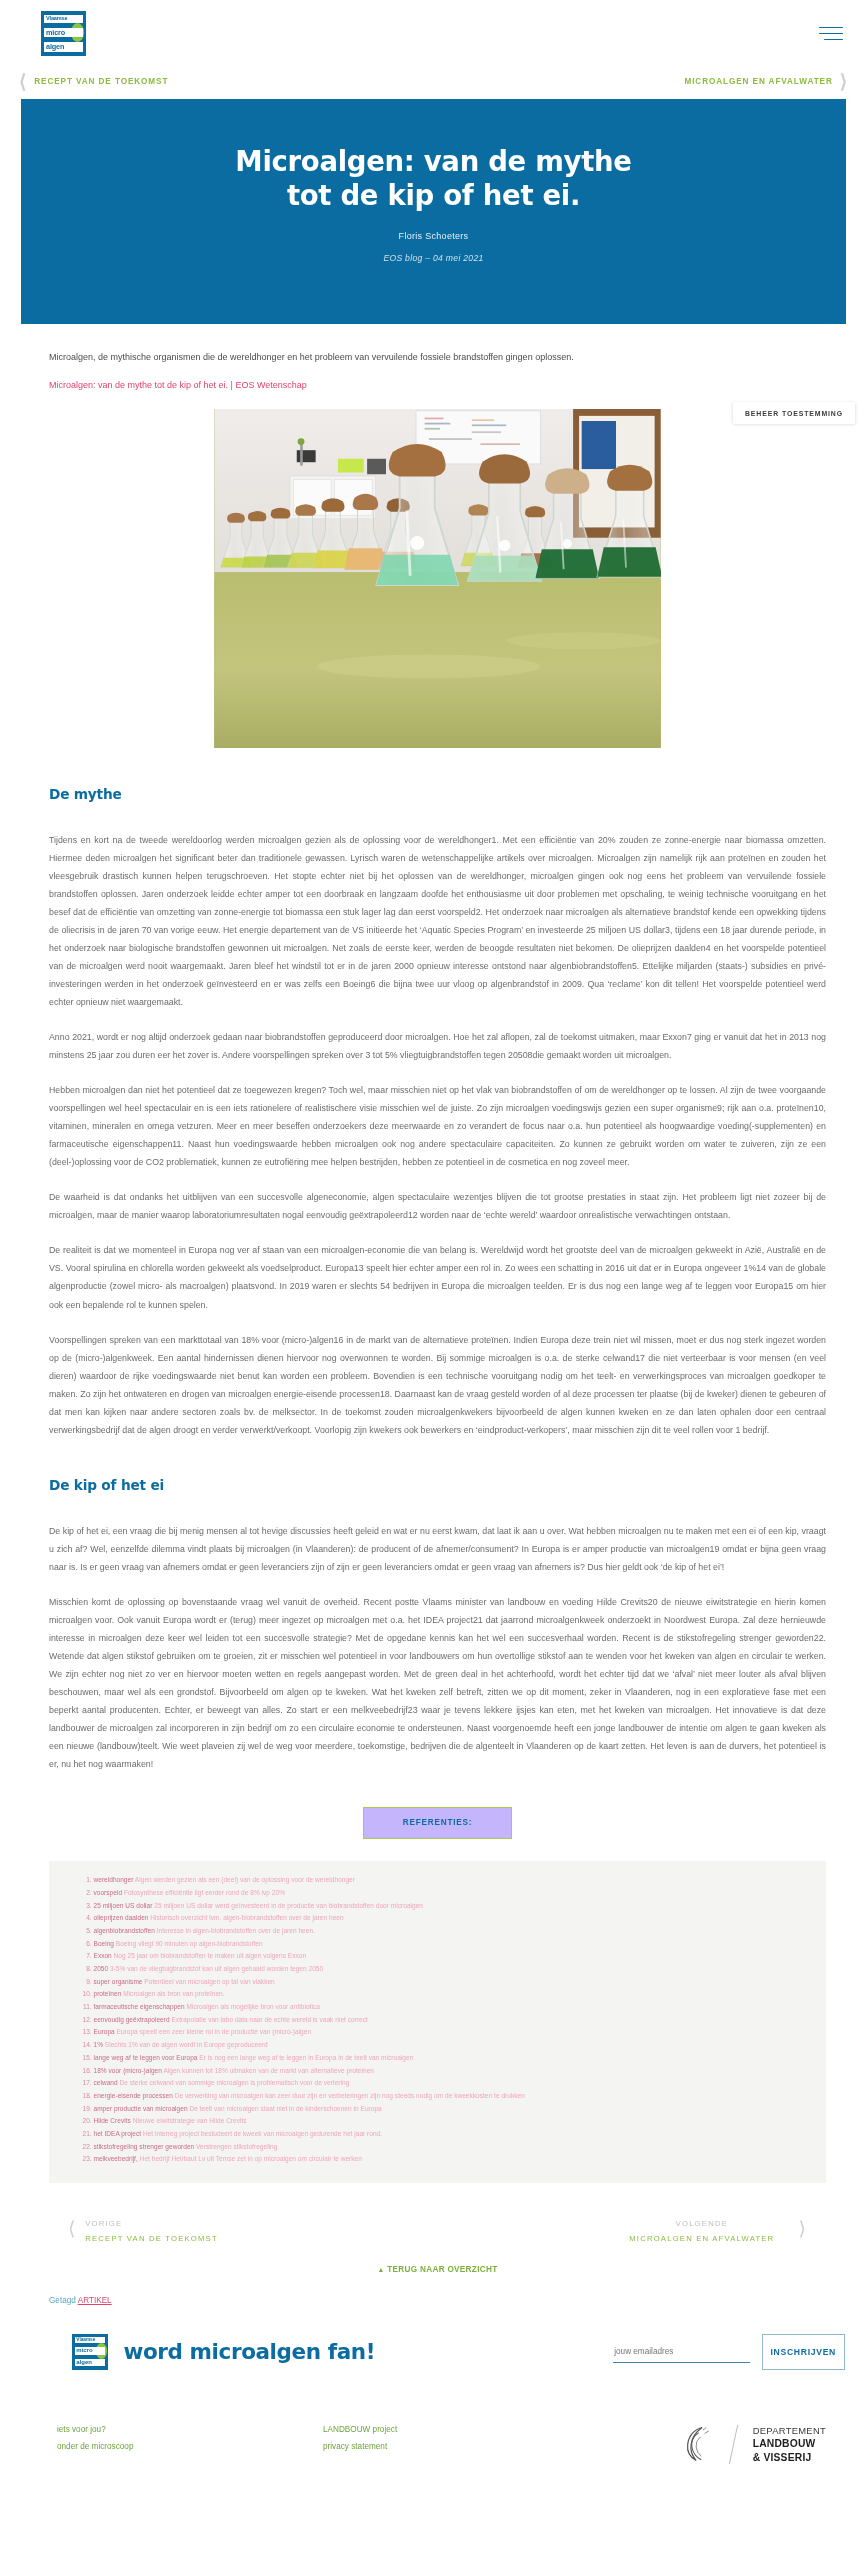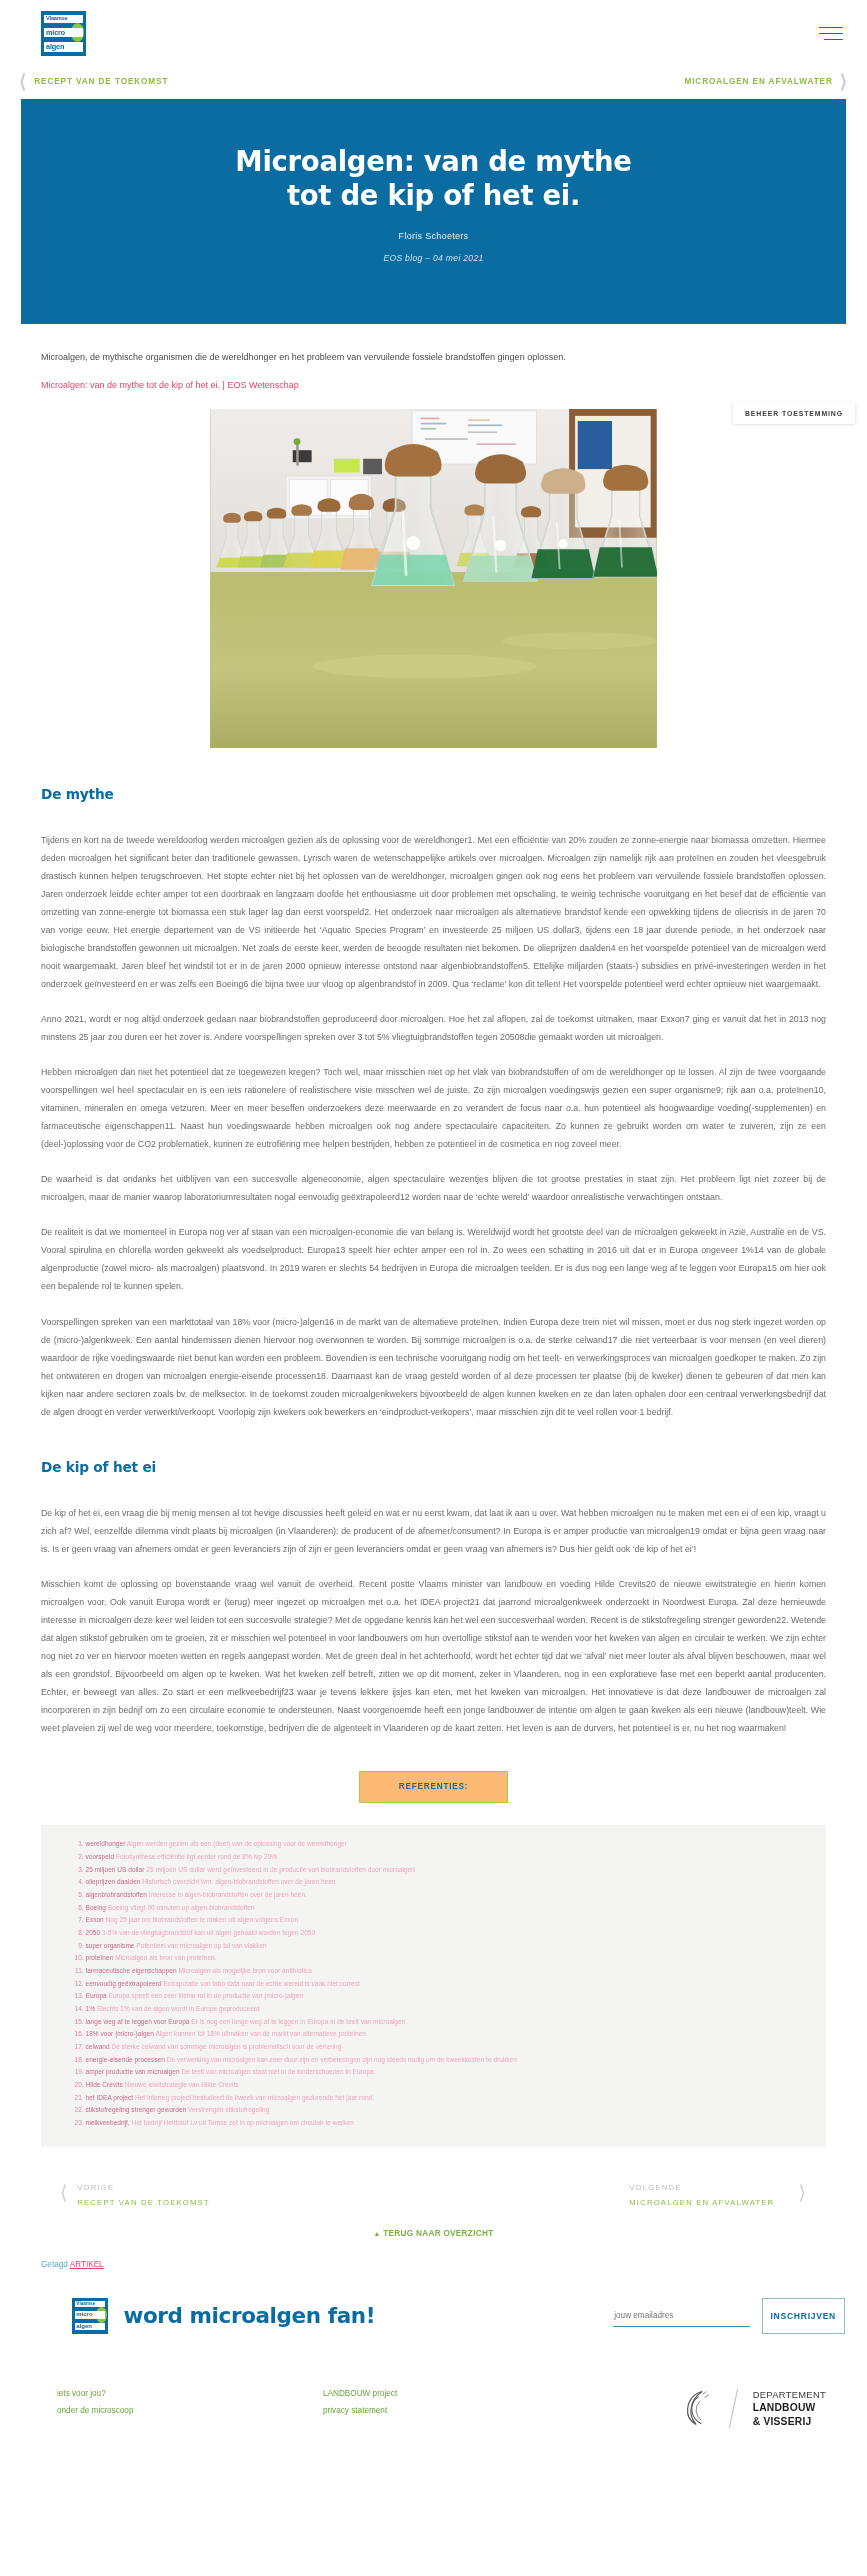--- a/index.html
+++ b/index.html
@@ -109,21 +109,21 @@
   }
   .hero .meta {
     font-size: 8.6px;
     font-style: italic;
     color: #cde0ec;
     margin: 0;
     letter-spacing: 0.3px;
   }
 
   
-  .content { padding: 0 41px; }
+  .content { padding: 0 41px; margin-left: 8px; }
 
   .lede {
     font-size: 9px;
     line-height: 1.75;
     color: #4c4c4c;
     margin: 26px 0 13.7px 0;
   }
   .source-link {
     display: block;
     font-size: 9px;
@@ -177,21 +177,21 @@
     text-align: justify;
     color: #6b6b6b;
     margin: 0 0 17px 0;
   }
 
   
   .ref-btn-wrap { text-align: center; margin: 34px 0 22px 0; }
   .ref-btn {
     display: inline-block;
     border: 0.9px solid #a8cc4a;
-    background: #fdba74;
+    background: #c4b5fd;
     color: #0a6ca0;
     font-weight: 700;
     font-size: 8.2px;
     letter-spacing: 0.8px;
     padding: 10.3px 39px;
     cursor: pointer;
     font-family: "Liberation Sans", sans-serif;
   }
   .ref-panel {
     background: #f4f4f2;
@@ -213,21 +213,21 @@
 
   
   .postnav {
     display: flex;
     justify-content: space-between;
     padding: 29px 19px 0 19px;
     font-size: 7.7px;
     letter-spacing: 1.2px;
   }
   .postnav .col { display: flex; align-items: flex-start; gap: 8.6px; }
-  .postnav .col.right { text-align: left; gap: 24px; }
+  .postnav .col.right { text-align: center; gap: 24px; }
   .postnav .lbl { color: #bdbdbd; display: block; margin-bottom: 6px; }
   .postnav .ttl { color: #8cbb3f; display: block; text-decoration: none; }
 
   .back-overview {
     text-align: center;
     margin: 22px 0 0 0;
     font-size: 8.2px;
     letter-spacing: 0.3px;
     color: #7bb13c;
     font-weight: 600;

